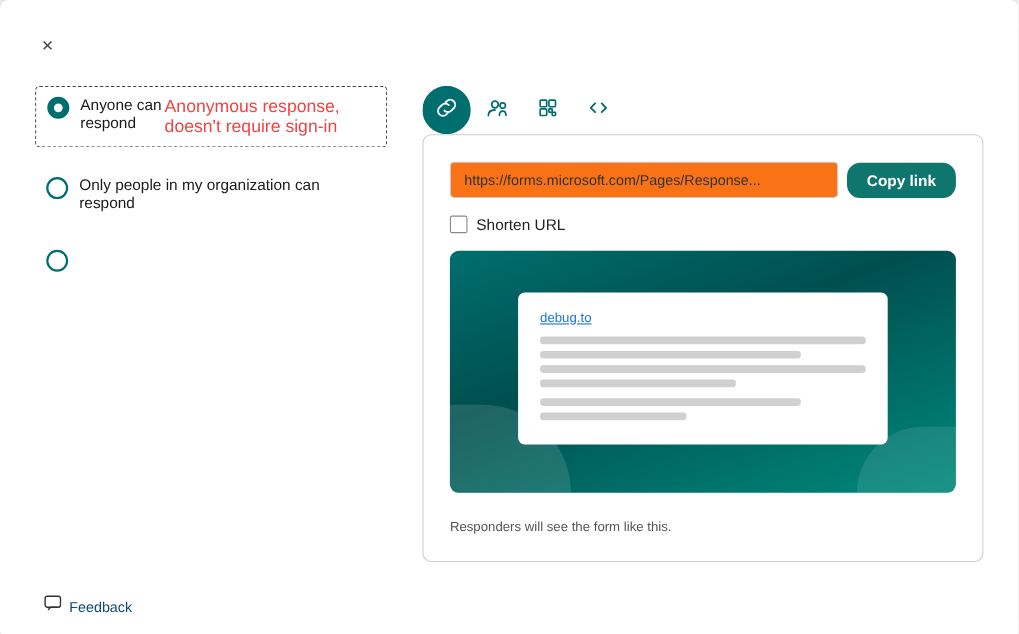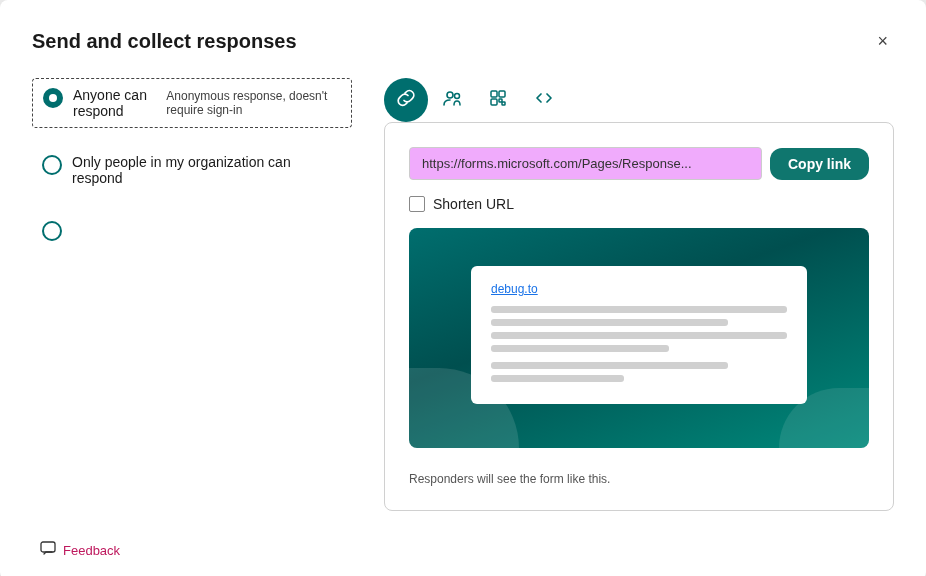--- a/index.html
+++ b/index.html
@@ -100,22 +100,22 @@
     .radio-label-group {
       display: flex;
       flex-direction: row;
     }
     .radio-label {
       font-size: 14px;
       color: #1a1a1a;
       font-weight: 400;
     }
     .radio-sublabel {
-      font-size: 12px;
-      color: #404040;
+      font-size: 16px;
+      color: #ef4444;
       margin-top: 2px;
     }
 
     
     .right-panel {
       flex: 1;
       display: flex;
       flex-direction: column;
       gap: 0;
     }
@@ -159,21 +159,21 @@
       align-items: center;
       gap: 8px;
     }
     .url-field {
       flex: 1;
       border: 1px solid #ccc;
       border-radius: 4px;
       padding: 8px 12px;
       font-size: 13px;
       color: #333;
-      background: #f0abfc;
+      background: #f97316;
       outline: none;
     }
     .copy-btn {
       background: #0f766e;
       color: #fff;
       border: none;
       border-radius: 12px;
       padding: 8px 18px;
       font-size: 14px;
       font-weight: 600;
@@ -275,35 +275,34 @@
       margin-top: 12px;
     }
     .feedback-btn {
       display: flex;
       align-items: center;
       gap: 7px;
       background: none;
       border: none;
       cursor: pointer;
       font-size: 13px;
-      color: #be185d;
+      color: #0c4a6e;
       padding: 4px 8px;
       border-radius: 4px;
     }
     .feedback-icon {
       font-size: 15px;
     }
   </style>
 </head>
 <body>
 
 <div class="dialog">
 
   <div class="dialog-header">
-    <span class="dialog-title">Send and collect responses</span>
     <button class="close-btn">×</button>
   </div>
 
   <div class="dialog-body">
 
     <div class="left-panel">
 
       <div class="radio-option selected">
         <div class="radio-circle checked"></div>
         <div class="radio-label-group">

